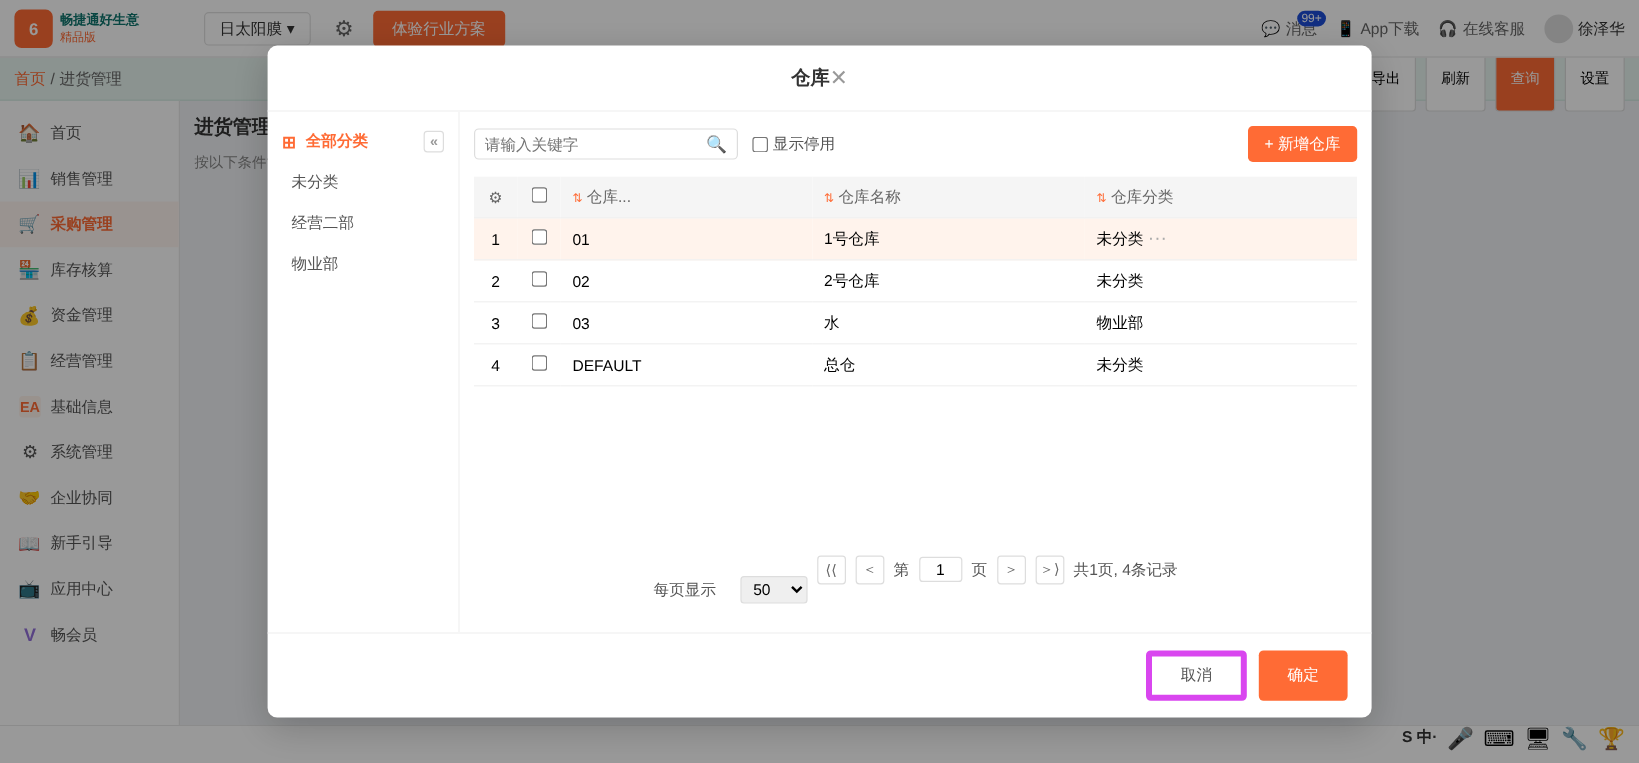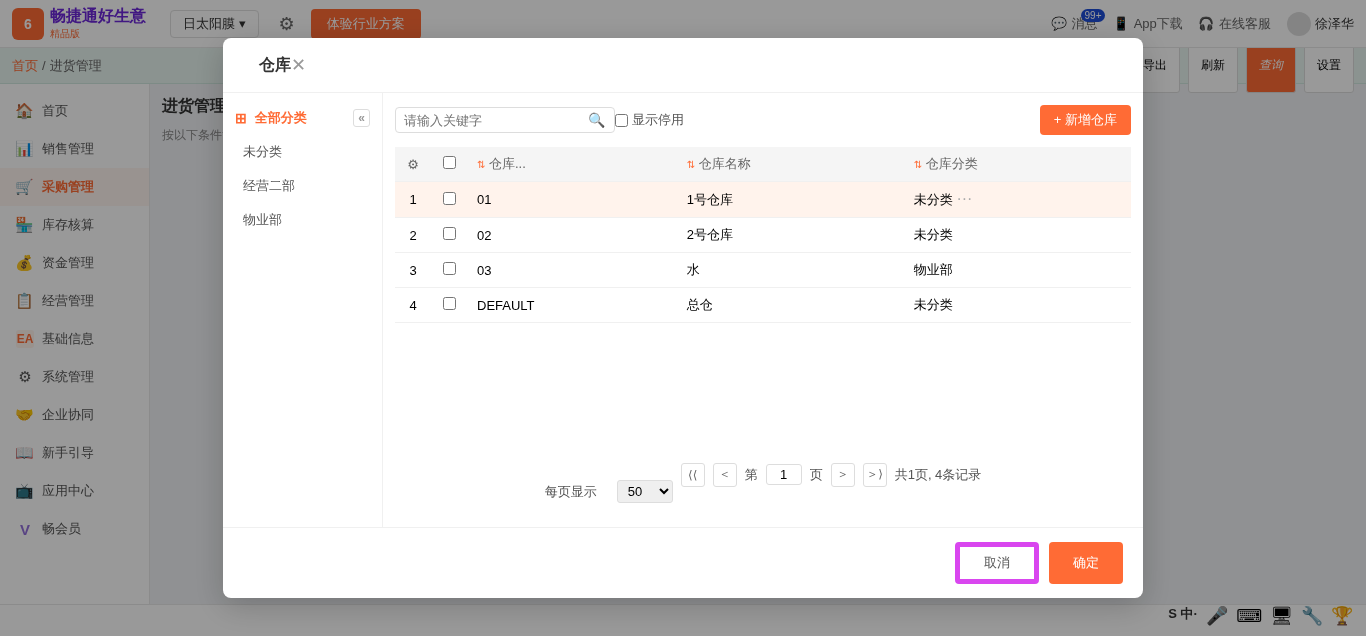--- a/index.html
+++ b/index.html
@@ -89,21 +89,21 @@
     
     .modal {
       background: #fff; border-radius: 8px;
       width: 920px; min-height: 560px;
       box-shadow: 0 8px 32px rgba(0,0,0,0.2);
       display: flex; flex-direction: column;
       position: relative;
     }
     .modal-header {
       padding: 16px 36px; border-bottom: 1px solid #f0f0f0;
-      display: flex; align-items: center; justify-content: flex-start;
+      display: flex; align-items: center; justify-content: center;
     }
     .modal-title { font-size: 16px; font-weight: bold; color: #333; }
     .modal-close { cursor: pointer; font-size: 18px; color: #999; background: none; border: none; }
     .modal-body { display: flex; flex: 1; overflow: hidden; }
 
     
     .left-panel {
       width: 160px; border-right: 1px solid #f0f0f0;
       padding: 8px 0; flex-shrink: 0;
     }
@@ -114,21 +114,21 @@
     .left-panel-header .grid-icon { font-size: 14px; margin-right: 4px; }
     .collapse-btn { cursor: pointer; color: #999; font-size: 12px; border: 1px solid #ddd; padding: 1px 4px; border-radius: 3px; }
     .tree-item {
       padding: 8px 20px; font-size: 13px; color: #555; cursor: pointer;
     }
 
     
     .right-panel { flex: 1; display: flex; flex-direction: column; padding: 12px; }
 
     
-    .toolbar { display: flex; align-items: center; margin-bottom: 12px; }
+    .toolbar { display: flex; align-items: center; gap: 12px; margin-bottom: 12px; }
     .search-box {
       display: flex; align-items: center;
       border: 1px solid #ddd; border-radius: 4px;
       padding: 4px 8px; background: #fff; width: 220px;
     }
     .search-box input { border: none; outline: none; font-size: 13px; flex: 1; color: #999; }
     .search-icon { color: #aaa; cursor: pointer; font-size: 14px; }
     .checkbox-label { display: flex; align-items: center; gap: 4px; font-size: 13px; color: #555; cursor: pointer; }
     .add-btn {
       margin-left: auto; background: #ff6b35; color: white;
@@ -197,21 +197,21 @@
     }
     .bottom-icon { font-size: 18px; cursor: pointer; }
   </style>
 </head>
 <body>
 
 <div class="top-header">
   <div class="logo-area">
     <div class="logo-icon">6</div>
     <div>
-      <div style="font-size:16px;font-weight:bold;color:#6d28d9;">畅捷通好生意</div>
+      <div style="font-size:11px;font-weight:bold;color:#0f766e;">畅捷通好生意</div>
       <div style="font-size:10px;color:#ff6b35;">精品版</div>
     </div>
   </div>
   <div class="company-selector">
     <span>日太阳膜</span>
     <span>▾</span>
   </div>
   <div class="header-actions">
     <span style="font-size:18px;color:#666;cursor:pointer;">⚙</span>
     <button class="try-btn">体验行业方案</button>
@@ -241,21 +241,21 @@
   <div class="breadcrumb">
     <span style="cursor:pointer;color:#ff6b35;">首页</span>
     <span>/</span>
     <span>进货管理</span>
   </div>
 
   <div style="margin-left:auto;display:flex;gap:8px;">
     <button style="padding:4px 12px;border:1px solid #ddd;border-radius:3px;background:#fff;cursor:pointer;font-size:12px;">印</button>
     <button style="padding:4px 12px;border:1px solid #ddd;border-radius:3px;background:#fff;cursor:pointer;font-size:12px;">导出</button>
     <button style="padding:18px 12px;border:1px solid #ddd;border-radius:3px;background:#fff;cursor:pointer;font-size:12px;">刷新</button>
-    <button style="padding:4px 12px;border:1px solid #ddd;border-radius:3px;background:#ff6b35;color:white;cursor:pointer;font-size:12px;font-style:italic;">查询</button>
+    <button style="padding:4px 12px;border:1px solid #ddd;border-radius:3px;background:#ff6b35;color:white;cursor:pointer;font-size:12px;">查询</button>
     <button style="padding:4px 12px;border:1px solid #ddd;border-radius:3px;background:#fff;cursor:pointer;font-size:12px;">设置</button>
   </div>
 </div>
 
 <div class="main-layout">
 
   <div class="sidebar">
     <div class="sidebar-item">
       <span class="sidebar-icon">🏠</span>
       <span>首页</span>

